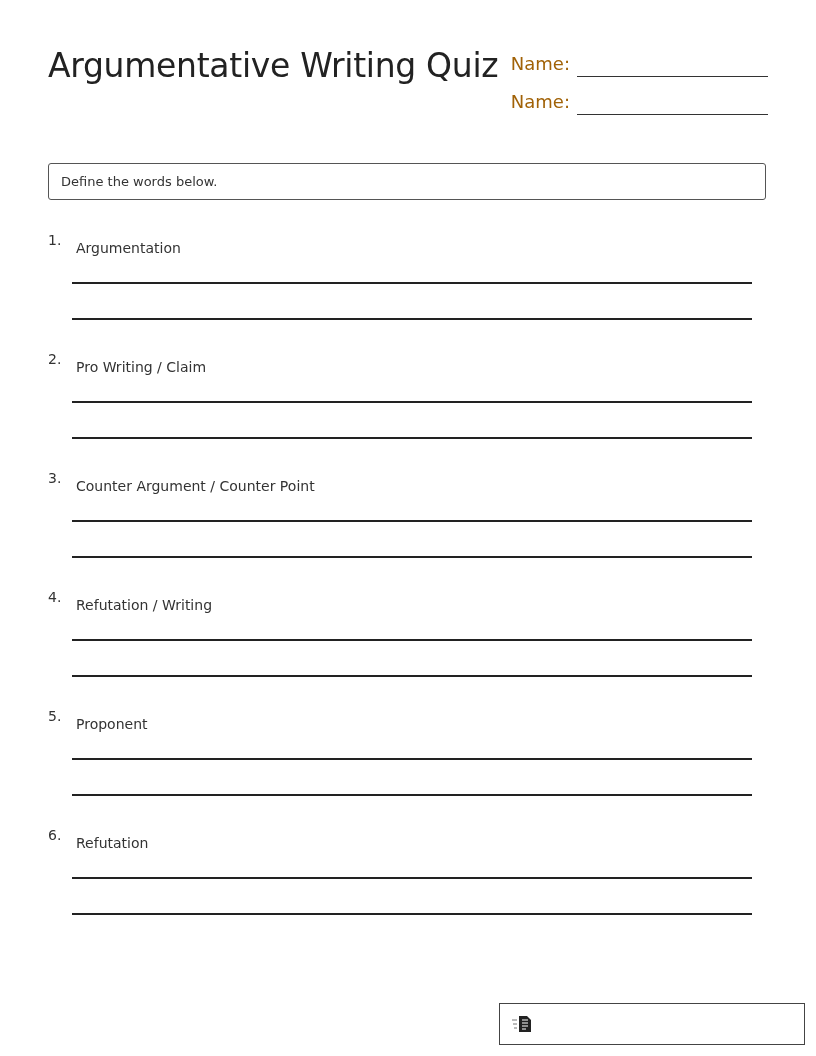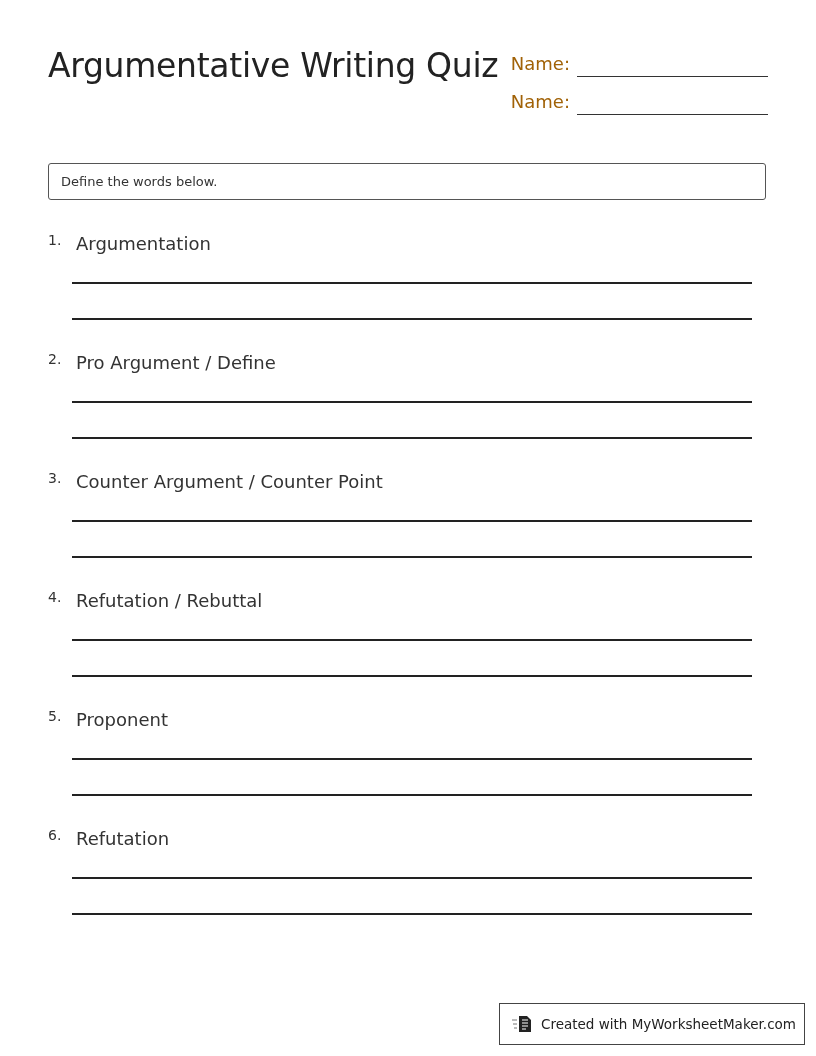--- a/index.html
+++ b/index.html
@@ -4,21 +4,21 @@
   <style>
     html, body { margin: 0; padding: 0; background: #ffffff; }
     body { width: 816px; height: 1056px; position: relative; font-family: "DejaVu Sans", sans-serif; color: #222222; overflow: hidden; }
     .title { position: absolute; left: 48px; top: 46px; font-size: 33px; font-weight: normal; color: #222; letter-spacing: -0.3px; white-space: nowrap; }
     .field-label { position: absolute; font-size: 18px; color: #a16207; text-align: right; width: 80px; }
     .field-line { position: absolute; left: 577px; width: 191px; height: 0; border-top: 1.5px solid #333; }
     .instructions { position: absolute; left: 48px; top: 163px; width: 718px; height: 37px; border: 1.5px solid #555; border-radius: 3px; box-sizing: border-box; padding-left: 18px; }
     .instructions span { position: absolute; left: 12px; top: 10px; font-size: 13px; color: #333; }
     .question { position: absolute; left: 48px; width: 720px; }
     .q-num { position: absolute; left: 0; top: 0; font-size: 14px; color: #333; }
-    .q-text { position: absolute; left: 28px; top: 1px; font-size: 18px; color: #333; white-space: nowrap; text-align: center; }
+    .q-text { position: absolute; left: 28px; top: 8px; font-size: 14px; color: #333; white-space: nowrap; text-align: center; }
     .answer-line { position: absolute; left: 24px; width: 680px; height: 0; border-top: 2.2px solid #222; }
     .footer { position: absolute; left: 499px; top: 1003px; width: 306px; height: 42px; border: 1.5px solid #444; box-sizing: border-box; }
     .footer .logo { position: absolute; left: 12px; top: 11px; width: 22px; height: 18px; }
     .footer .ftext { position: absolute; left: 41px; top: 12px; font-size: 13.5px; color: #222; white-space: nowrap; }
   </style>
 </head>
 <body>
 
 <div class="title">Argumentative Writing Quiz</div>
 
@@ -34,35 +34,35 @@
 
 <div class="question" style="top:232px;">
   <span class="q-num">1.</span>
   <span class="q-text">Argumentation</span>
   <div class="answer-line" style="top:50px;"></div>
   <div class="answer-line" style="top:86px;"></div>
 </div>
 
 <div class="question" style="top:351px;">
   <span class="q-num">2.</span>
-  <span class="q-text">Pro Argument / Define</span>
+  <span class="q-text">Pro Writing / Claim</span>
   <div class="answer-line" style="top:50px;"></div>
   <div class="answer-line" style="top:86px;"></div>
 </div>
 
 <div class="question" style="top:470px;">
   <span class="q-num">3.</span>
   <span class="q-text">Counter Argument / Counter Point</span>
   <div class="answer-line" style="top:50px;"></div>
   <div class="answer-line" style="top:86px;"></div>
 </div>
 
 <div class="question" style="top:589px;">
   <span class="q-num">4.</span>
-  <span class="q-text">Refutation / Rebuttal</span>
+  <span class="q-text">Refutation / Writing</span>
   <div class="answer-line" style="top:50px;"></div>
   <div class="answer-line" style="top:86px;"></div>
 </div>
 
 <div class="question" style="top:708px;">
   <span class="q-num">5.</span>
   <span class="q-text">Proponent</span>
   <div class="answer-line" style="top:50px;"></div>
   <div class="answer-line" style="top:86px;"></div>
 </div>
@@ -75,14 +75,13 @@
 </div>
 
 <div class="footer">
   <svg class="logo" viewBox="0 0 22 18">
     <line x1="0" y1="5" x2="5" y2="5" stroke="#777" stroke-width="1"></line>
     <line x1="1" y1="9" x2="5" y2="9" stroke="#777" stroke-width="1"></line>
     <line x1="2" y1="13" x2="5" y2="13" stroke="#777" stroke-width="1"></line>
     <path d="M7 1 L15 1 L19 5 L19 17 L7 17 Z" fill="#222"></path>
     <path d="M10 5 L16 5 M10 8 L16 8 M10 11 L16 11 M10 14 L14 14" stroke="#fff" stroke-width="1"></path>
   </svg>
-  <span class="ftext">Created with MyWorksheetMaker.com</span>
 </div>
 
 </body></html>

